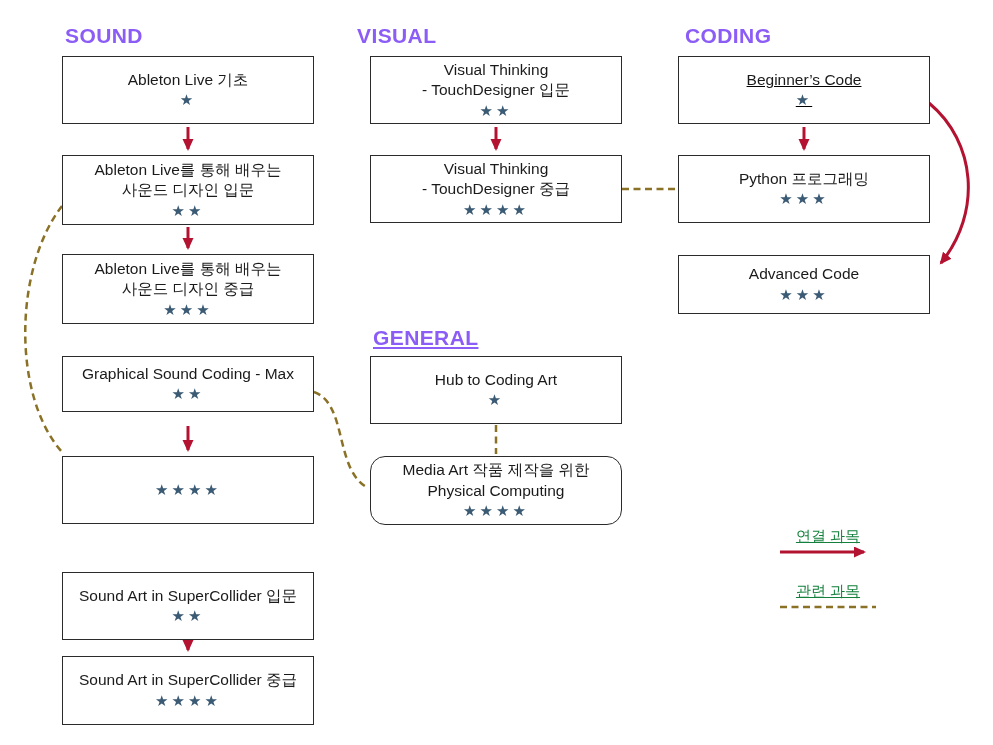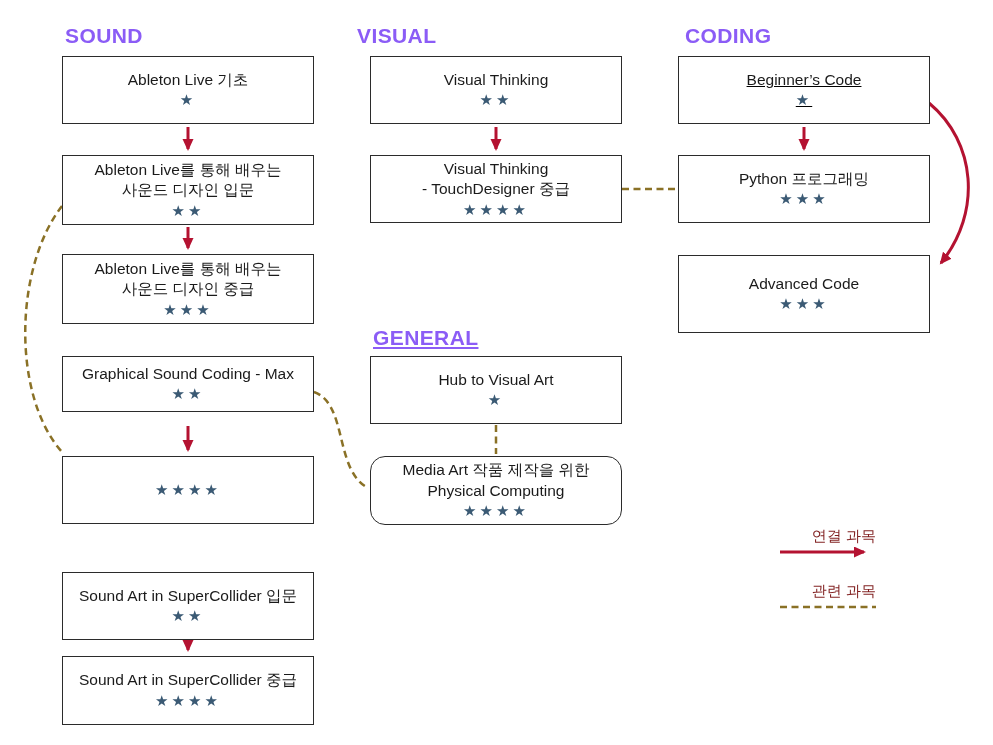--- a/index.html
+++ b/index.html
@@ -14,21 +14,21 @@
     position:absolute;width:252px;box-sizing:border-box;background:#ffffff;
     border:1.5px solid #2b2b2b;display:flex;flex-direction:column;
     align-items:center;justify-content:center;text-align:center;z-index:2;
   }
   .node .line{font-size:15.5px;line-height:1.32;color:#1a1a1a;white-space:nowrap;}
   .node .stars{font-size:15px;color:#3b5a74;letter-spacing:3px;line-height:1.25;margin-top:1px;}
   #edges{position:absolute;left:0;top:0;z-index:1;pointer-events:none;}
   .conn{stroke:#b41231;stroke-width:3;fill:none;}
   .rel{stroke:#8a7126;stroke-width:2.5;stroke-dasharray:7 4.5;fill:none;}
   .legend-label{
-    position:absolute;width:96px;text-align:right;font-size:15px;color:#7f1d1d;z-index:2;
+    position:absolute;width:96px;text-align:center;font-size:15px;color:#15803d;z-index:2;text-decoration:underline;
   }
 </style>
 </head>
 <body>
 
 <div id="canvas">
 
   <svg id="edges" width="993" height="745" viewBox="0 0 993 745">
     <defs>
       <marker id="arrowhead" markerUnits="userSpaceOnUse" markerWidth="13" markerHeight="12" refX="10" refY="5.5" orient="auto">
@@ -83,47 +83,48 @@
     <div class="line">Sound Art in SuperCollider 입문</div>
     <div class="stars">★★</div>
   </div>
   <div class="node" style="left:62px;top:656px;height:69px;">
     <div class="line">Sound Art in SuperCollider 중급</div>
     <div class="stars">★★★★</div>
   </div>
 
   <div class="node" style="left:370px;top:56px;height:68px;">
     <div class="line">Visual Thinking</div>
+    <div class="line">- TouchDesigner 입문</div>
     <div class="stars">★★</div>
   </div>
   <div class="node" style="left:370px;top:155px;height:68px;">
     <div class="line">Visual Thinking</div>
     <div class="line">- TouchDesigner 중급</div>
     <div class="stars">★★★★</div>
   </div>
 
   <div class="node" style="left:370px;top:356px;height:68px;">
-    <div class="line">Hub to Visual Art</div>
+    <div class="line">Hub to Coding Art</div>
     <div class="stars">★</div>
   </div>
   <div class="node" style="left:370px;top:456px;height:69px;border-radius:15px;">
     <div class="line">Media Art 작품 제작을 위한</div>
     <div class="line">Physical Computing</div>
     <div class="stars">★★★★</div>
   </div>
 
   <div class="node" style="left:678px;top:56px;height:68px;text-decoration:underline;">
     <div class="line">Beginner’s Code</div>
     <div class="stars">★</div>
   </div>
   <div class="node" style="left:678px;top:155px;height:68px;">
     <div class="line">Python 프로그래밍</div>
     <div class="stars">★★★</div>
   </div>
-  <div class="node" style="left:678px;top:255px;height:78px;">
+  <div class="node" style="left:678px;top:255px;height:59px;">
     <div class="line">Advanced Code</div>
     <div class="stars">★★★</div>
   </div>
 
   <div class="legend-label" style="left:780px;top:527px;">연결 과목</div>
   <div class="legend-label" style="left:780px;top:582px;">관련 과목</div>
 
 </div>
 
 </body></html>

